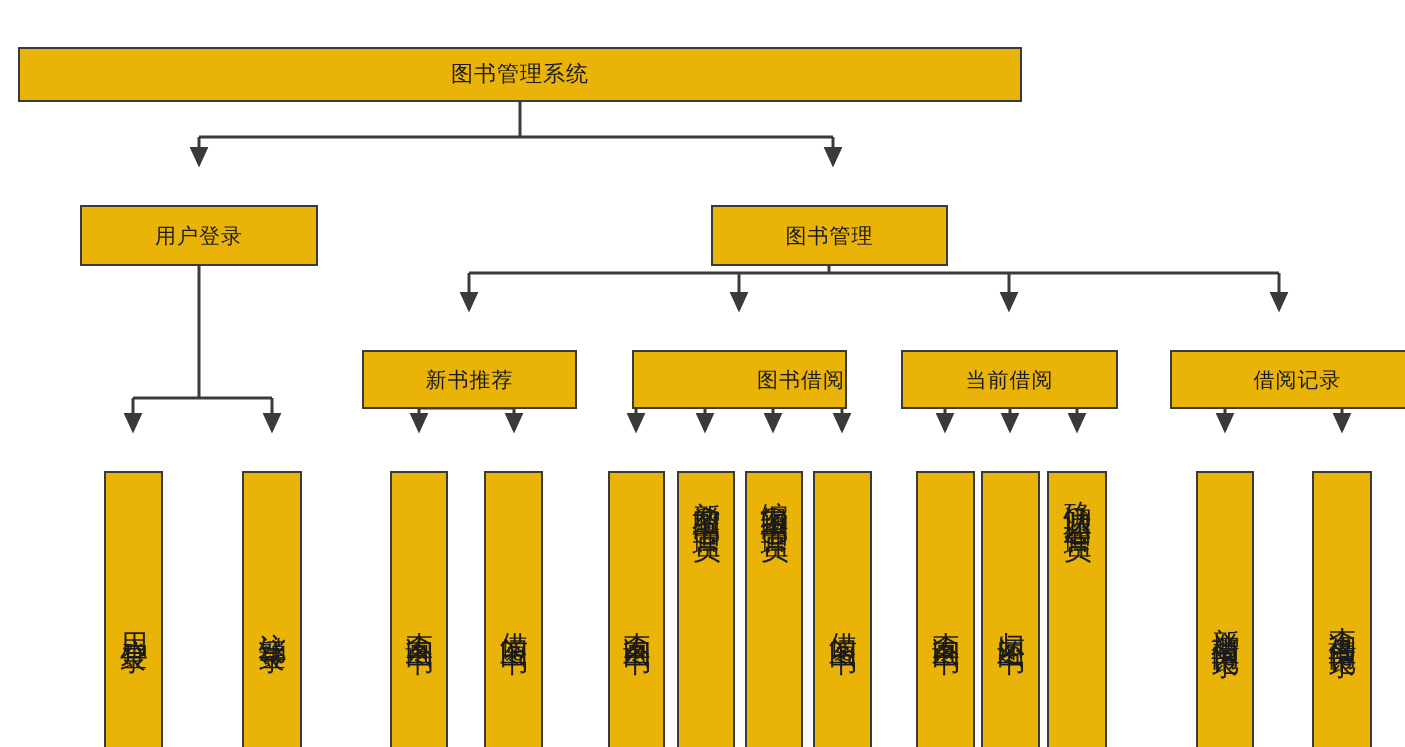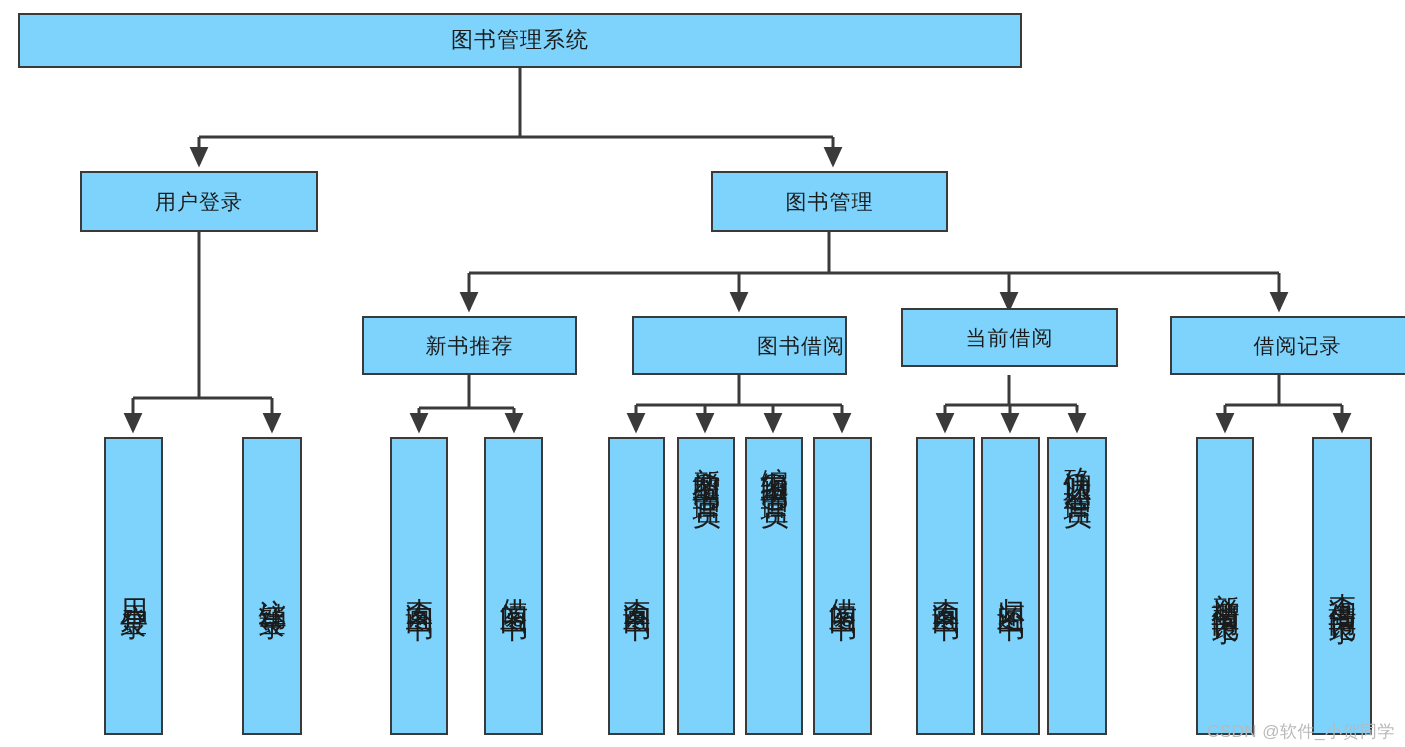--- a/index.html
+++ b/index.html
@@ -21,26 +21,27 @@
     position: absolute;
     left: 0;
     top: 0;
     width: 1405px;
     height: 747px;
     pointer-events: none;
   }
   .node {
     position: absolute;
     box-sizing: border-box;
-    background: #7dd3fc;
+    background: #eab308;
     border: 2px solid #3a3a3a;
     display: flex;
     align-items: center;
     justify-content: center;
     color: #1b1b1b;
+    margin-top: 34px;
   }
   .node .label {
     display: block;
     text-align: center;
     line-height: 1.12;
   }
   .node.horiz .label {
     font-size: 21px;
     letter-spacing: 1px;
   }
@@ -139,21 +140,21 @@
   <div class="node horiz" style="left:711px; top:171px; width:237px; height:61px;">
     <span class="label">图书管理</span>
   </div>
 
   <div class="node horiz" style="left:362px; top:316px; width:215px; height:59px;">
     <span class="label">新书推荐</span>
   </div>
   <div class="node horiz" style="left:632px; top:316px; width:215px; height:59px;justify-content:flex-end;">
     <span class="label">图书借阅</span>
   </div>
-  <div class="node horiz" style="left:901px; top:308px; width:217px; height:59px;">
+  <div class="node horiz" style="left:901px; top:316px; width:217px; height:59px;">
     <span class="label">当前借阅</span>
   </div>
   <div class="node horiz" style="left:1170px; top:316px; width:255px; height:59px;">
     <span class="label">借阅记录</span>
   </div>
 
   <div class="node vert pad-mid" style="left:104px; top:437px; width:59px; height:298px;">
     <span class="label">用户登录</span>
   </div>
   <div class="node vert pad-mid" style="left:242px; top:437px; width:60px; height:298px;">
@@ -186,15 +187,14 @@
   <div class="node vert" style="left:1047px; top:437px; width:60px; height:298px;">
     <span class="label">确认归还（管理员）</span>
   </div>
   <div class="node vert pad-mid" style="left:1196px; top:437px; width:58px; height:298px;">
     <span class="label">新增借阅记录</span>
   </div>
   <div class="node vert pad-mid" style="left:1312px; top:437px; width:60px; height:298px;">
     <span class="label">查询借阅记录</span>
   </div>
 
-  <div class="watermark">CSDN @软件_小贺同学</div>
 
 </div>
 
 </body></html>

